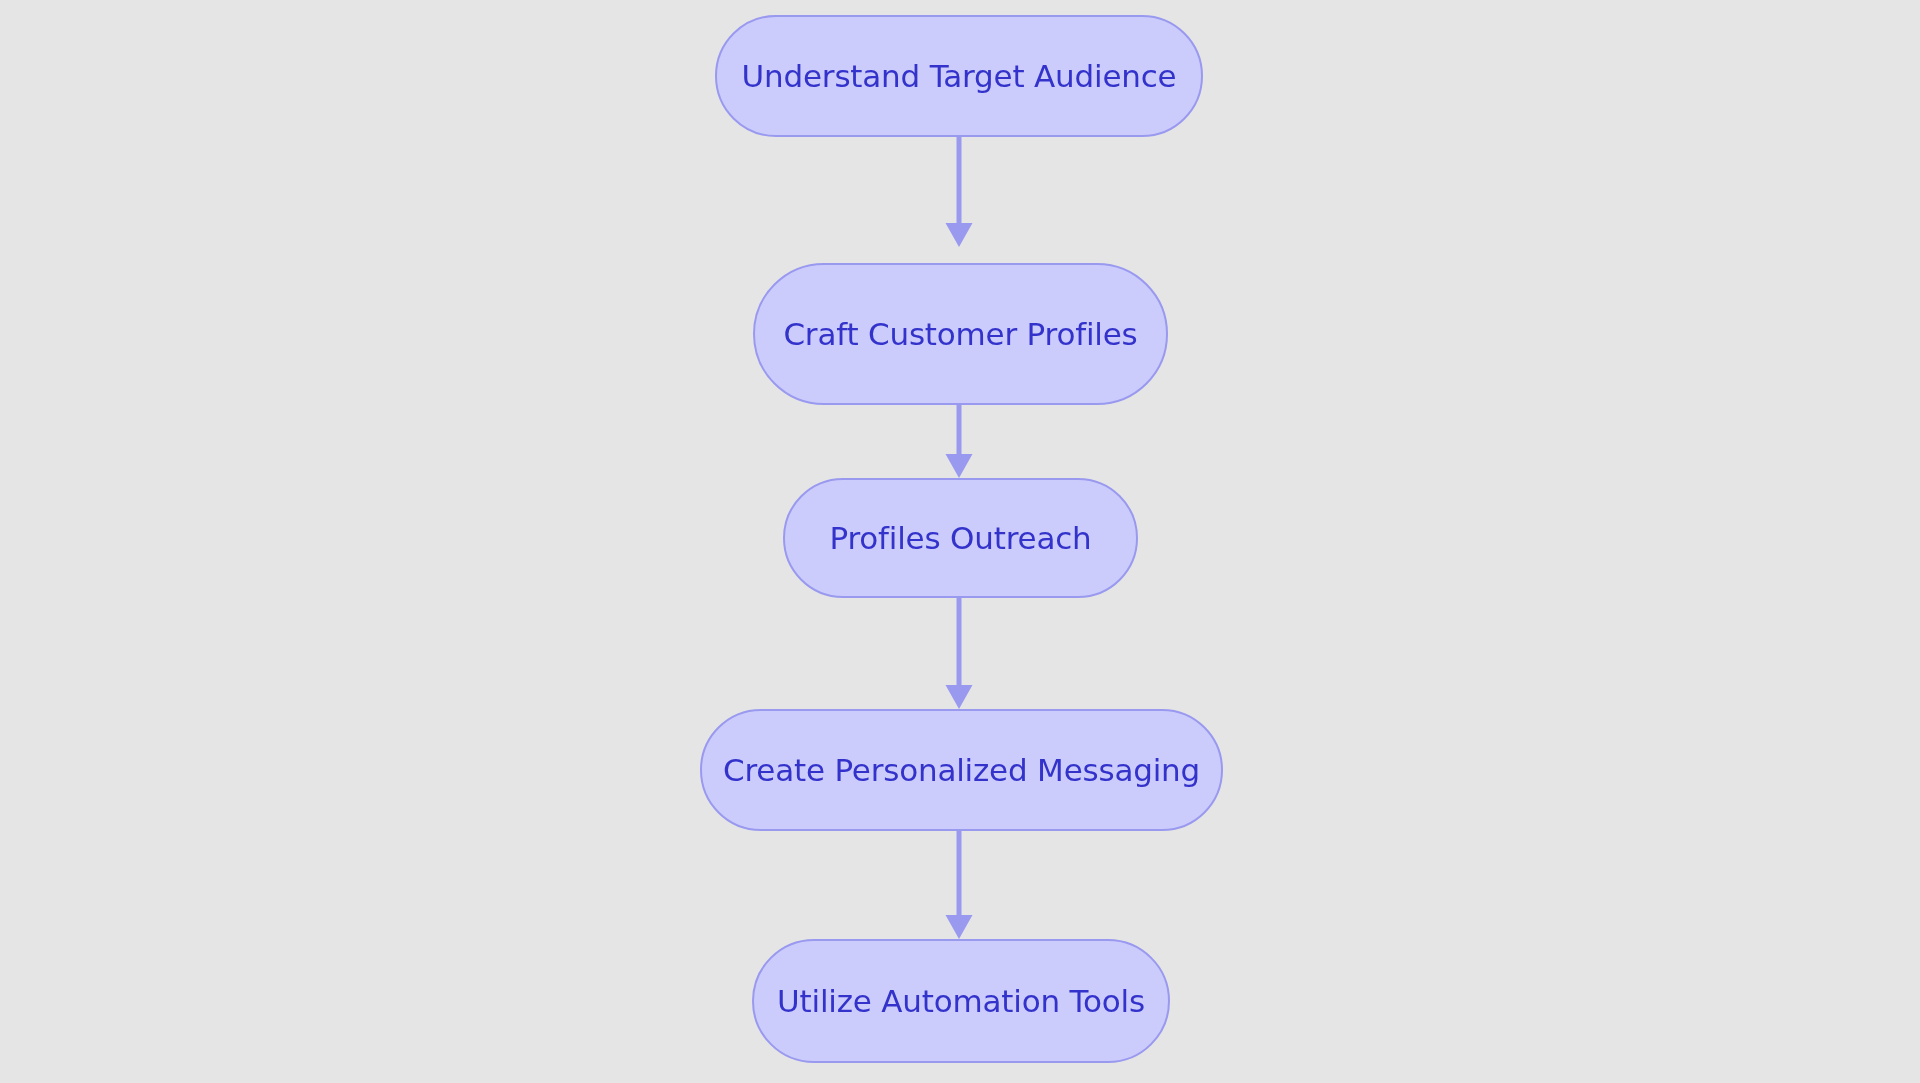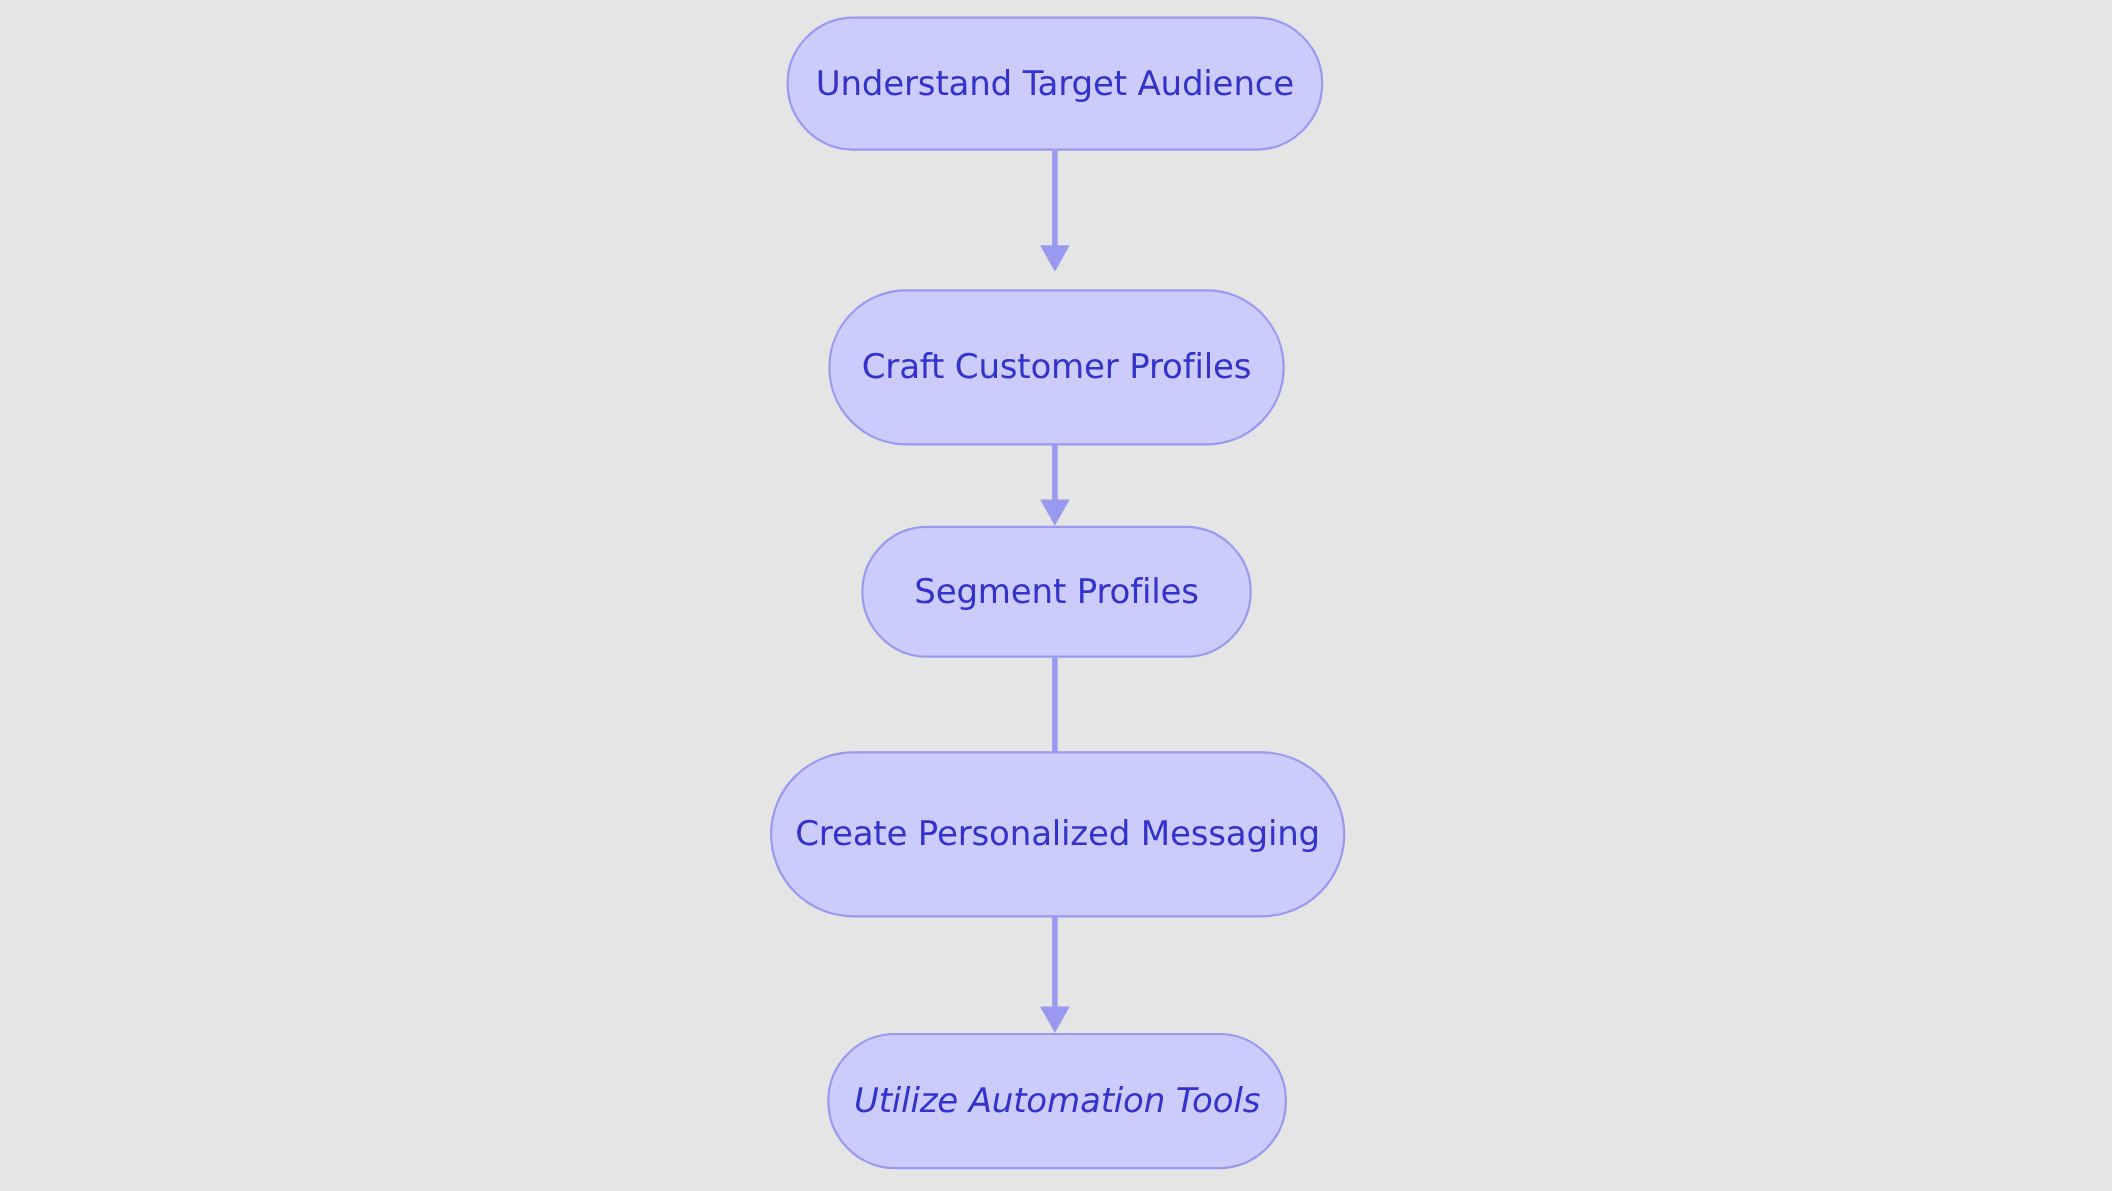--- a/index.html
+++ b/index.html
@@ -82,24 +82,24 @@
 
   <div class="flow-node" style="left:715px; top:15px; width:488px; height:122px;">
     <span class="flow-node-label">Understand Target Audience</span>
   </div>
 
   <div class="flow-node" style="left:753px; top:263px; width:415px; height:142px;">
     <span class="flow-node-label">Craft Customer Profiles</span>
   </div>
 
   <div class="flow-node" style="left:783px; top:478px; width:355px; height:120px;">
-    <span class="flow-node-label">Segment Profiles</span>
+    <span class="flow-node-label">Profiles Outreach</span>
   </div>
 
-  <div class="flow-node" style="left:700px; top:683px; width:523px; height:151px;text-align:right;">
+  <div class="flow-node" style="left:700px; top:709px; width:523px; height:122px;text-align:right;">
     <span class="flow-node-label">Create Personalized Messaging</span>
   </div>
 
-  <div class="flow-node" style="left:752px; top:939px; width:418px; height:124px;font-style:italic;">
+  <div class="flow-node" style="left:752px; top:939px; width:418px; height:124px;">
     <span class="flow-node-label">Utilize Automation Tools</span>
   </div>
 
 </div>
 
 </body></html>

